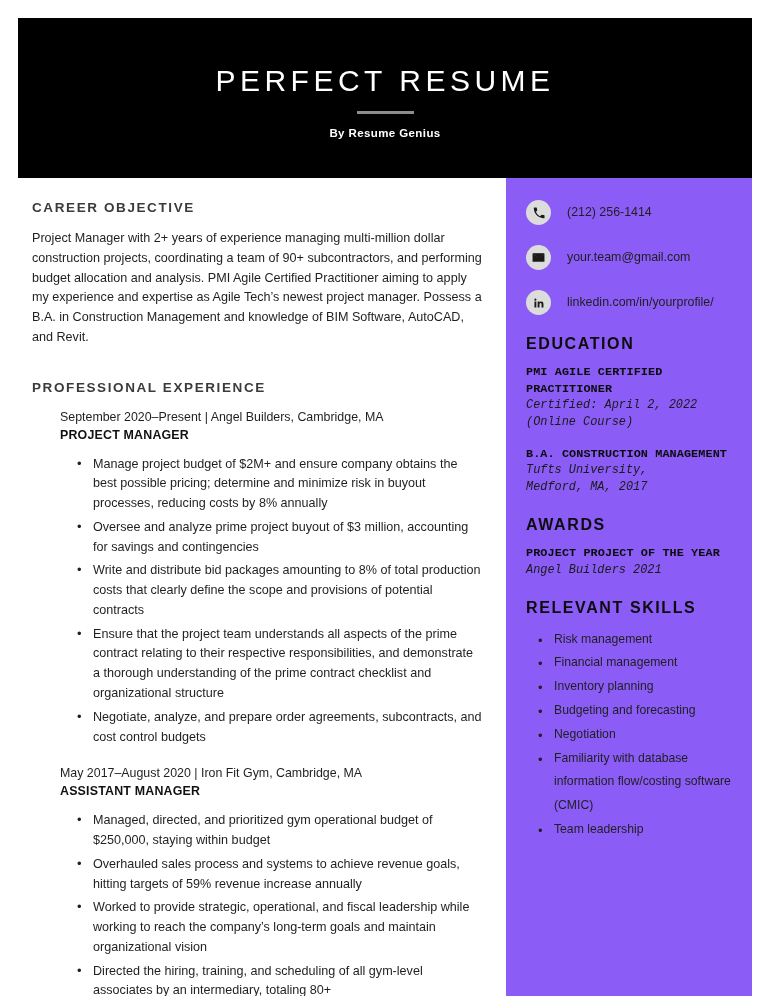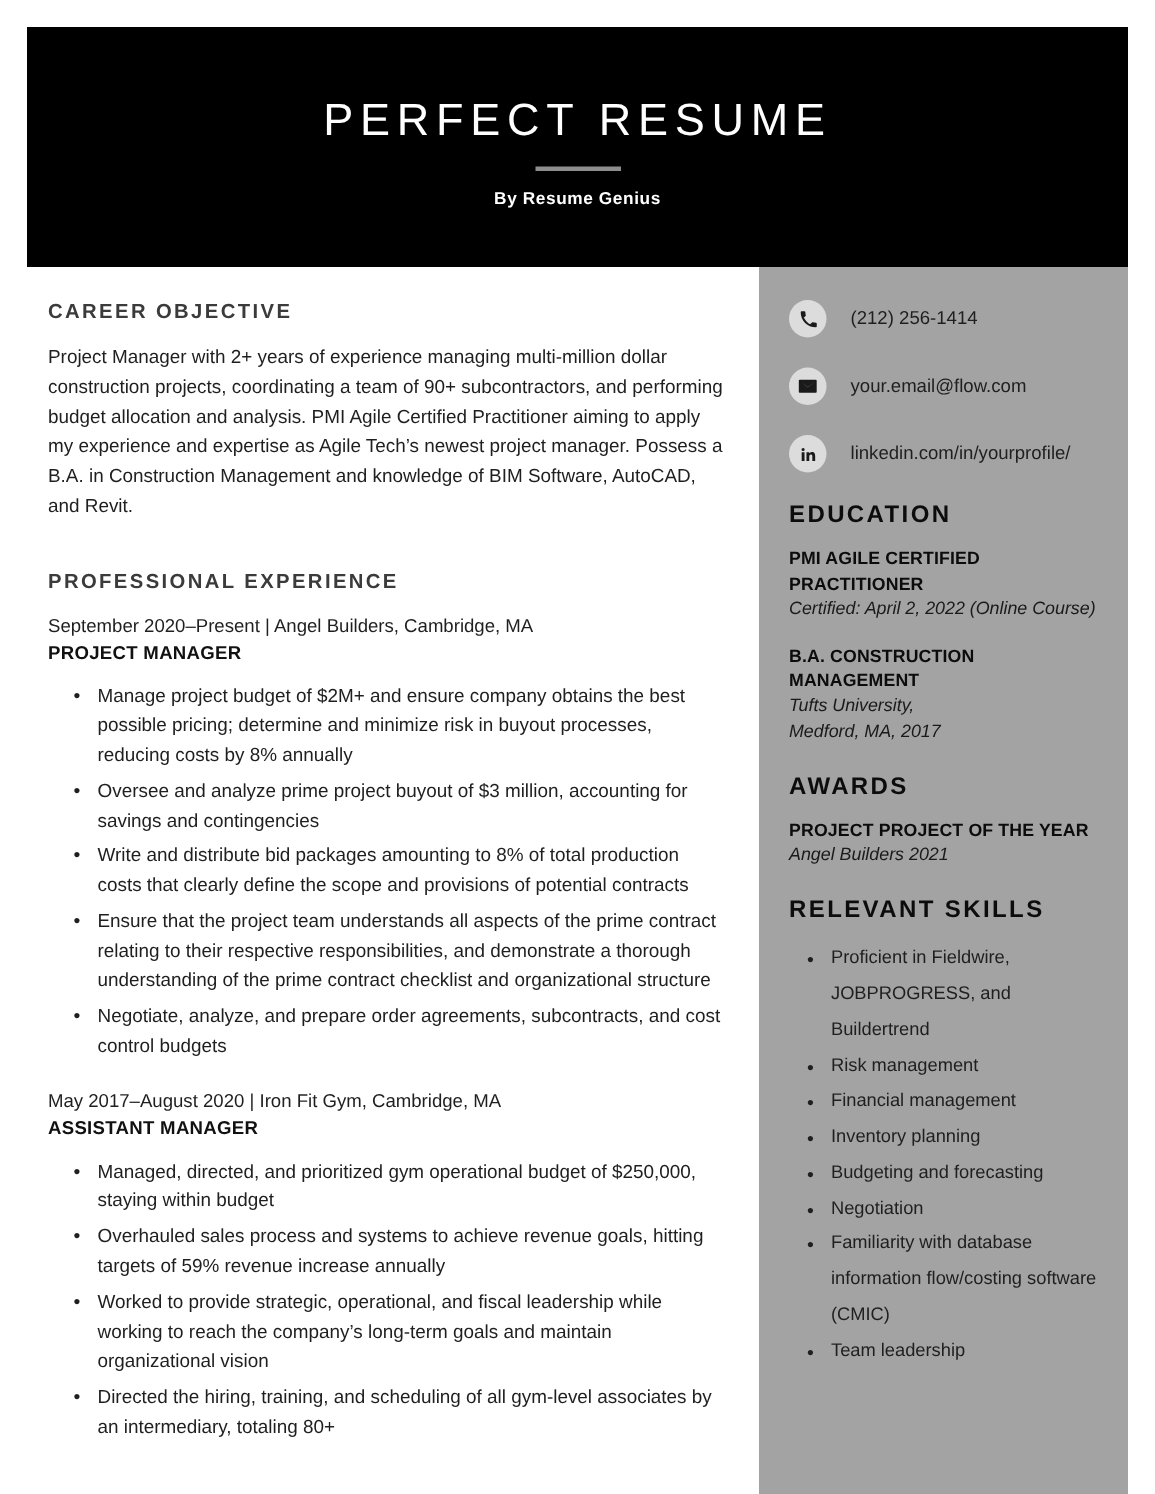--- a/index.html
+++ b/index.html
@@ -58,21 +58,21 @@
     display: flex;
     align-items: flex-start;
   }
   .col-left {
     width: 488px;
     box-sizing: border-box;
     padding: 22px 24px 0 14px;
   }
   .col-right {
     width: 246px;
-    background: #a3a3a3;
+    background: #8b5cf6;
     box-sizing: border-box;
     padding: 22px 16px 40px 20px;
     min-height: 818px;
   }
 
   
   .sec-head {
     font-size: 13.5px;
     font-weight: bold;
     color: #3b3b3b;
@@ -81,21 +81,21 @@
   }
   .sec-head.second { margin-top: 32px; }
 
   .para {
     font-size: 12.6px;
     color: #1f1f1f;
     line-height: 1.57;
     margin: 0;
   }
 
-  .job { margin-top: 2px; }
+  .job { margin-top: 2px; margin-left: 28px; }
   .job + .job { margin-top: 18px; }
   .job-meta {
     font-size: 12.4px;
     color: #1f1f1f;
     line-height: 1.45;
     margin: 0;
   }
   .job-title {
     font-size: 12.4px;
     font-weight: bold;
@@ -155,21 +155,21 @@
 
   .side-head {
     font-size: 16px;
     font-weight: bold;
     color: #0c0c0c;
     letter-spacing: 1.6px;
     margin: 14px 0 11px 0;
   }
   .side-head.tight { margin-top: 20px; }
 
-  .entry { margin-bottom: 15px; }
+  .entry { margin-bottom: 15px; font-family: Liberation Mono, monospace; }
   .entry-title {
     font-size: 11.8px;
     font-weight: bold;
     color: #0c0c0c;
     line-height: 1.4;
     margin: 0;
     letter-spacing: 0.1px;
   }
   .entry-sub {
     font-size: 11.9px;
@@ -259,21 +259,21 @@
           <span class="contact-text">(212) 256-1414</span>
         </div>
 
         <div class="contact-row">
           <span class="contact-icon">
             <svg width="13" height="13" viewBox="0 0 24 24" fill="#1a1a1a">
               <path d="M2 4h20c.6 0 1 .4 1 1v14c0 .6-.4 1-1 1H2c-.6 0-1-.4-1-1V5c0-.6.4-1 1-1zm10 9L3.2 6.2v.1L12 13.1l8.8-6.8v-.1L12 13z"></path>
               <path d="M2.4 5.2h19.2L12 12.4 2.4 5.2z"></path>
             </svg>
           </span>
-          <span class="contact-text">your.email@flow.com</span>
+          <span class="contact-text">your.team@gmail.com</span>
         </div>
 
         <div class="contact-row">
           <span class="contact-icon">
             <svg width="12" height="12" viewBox="0 0 24 24" fill="#1a1a1a">
               <path d="M4.8 3.2a2.1 2.1 0 1 1 0 4.2 2.1 2.1 0 0 1 0-4.2zM2.9 9.1h3.8v11.7H2.9V9.1zM9.3 9.1h3.6v1.6h.1c.5-.9 1.7-1.9 3.5-1.9 3.7 0 4.4 2.4 4.4 5.6v6.4h-3.8v-5.7c0-1.4 0-3.1-1.9-3.1s-2.2 1.5-2.2 3v5.8H9.3V9.1z"></path>
             </svg>
           </span>
           <span class="contact-text">linkedin.com/in/yourprofile/</span>
         </div>
@@ -296,21 +296,20 @@
       <div class="side-head tight">AWARDS</div>
       <div id="awards-container">
           <div class="entry">
             <p class="entry-title">PROJECT PROJECT OF THE YEAR</p>
             <p class="entry-sub">Angel Builders 2021</p>
           </div>
         </div>
 
       <div class="side-head tight">RELEVANT SKILLS</div>
       <ul class="side-bullets" id="skills-container">
-          <li>Proficient in Fieldwire, JOBPROGRESS, and Buildertrend</li>
           <li>Risk management</li>
           <li>Financial management</li>
           <li>Inventory planning</li>
           <li>Budgeting and forecasting</li>
           <li>Negotiation</li>
           <li>Familiarity with database information flow/costing software (CMIC)</li>
           <li>Team leadership</li>
         </ul>
 
     </div>

